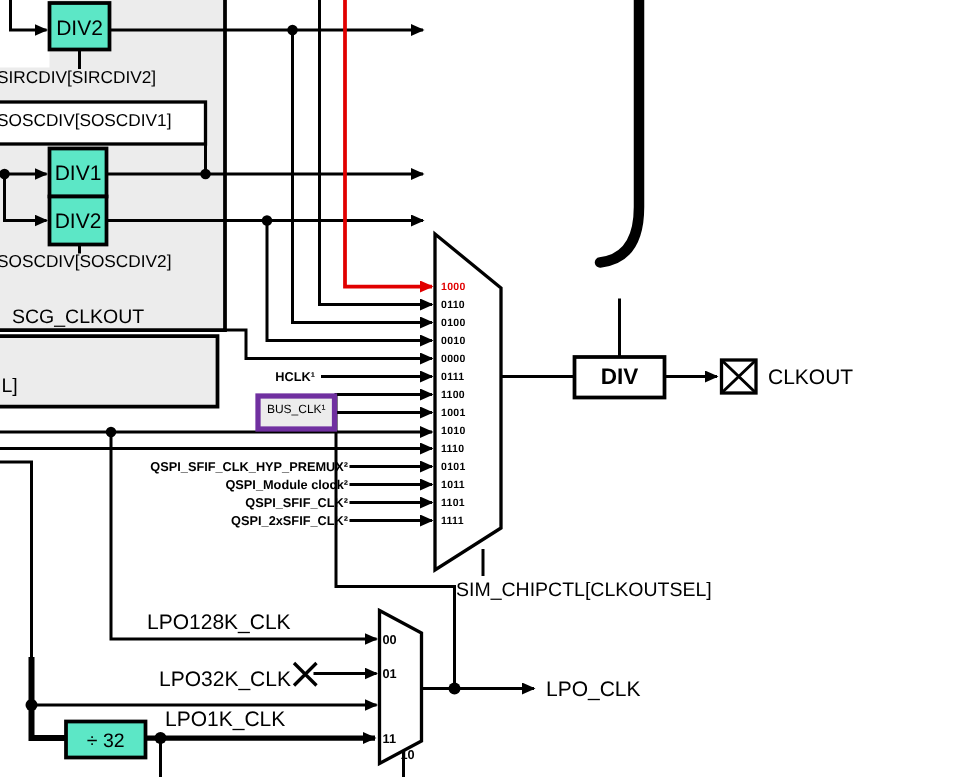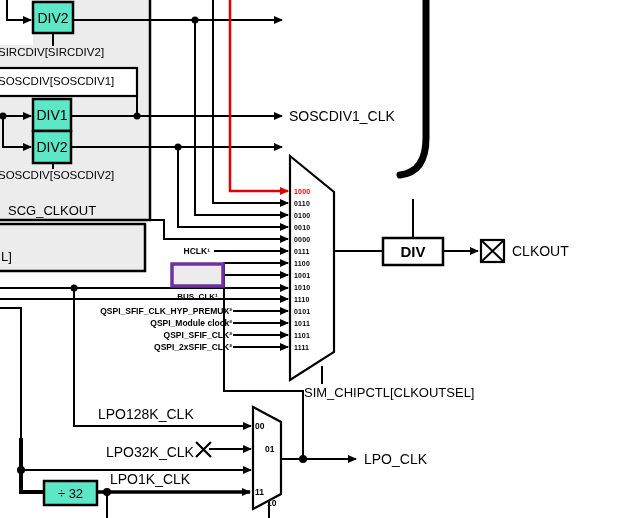--- a/index.html
+++ b/index.html
@@ -116,26 +116,25 @@
 <div class="lbl reg" style="left:-2px;top:169px;">SOSCDIV[SOSCDIV2]</div>
 <div class="lbl med" style="left:8px;top:204px;">SCG_CLKOUT</div>
 <div class="lbl med" style="left:1px;top:250px;">L]</div>
 
 <div class="lbl boxtext" style="left:33px;top:2px;width:40px;height:31px;font-size:14px;">DIV2</div>
 <div class="lbl boxtext" style="left:33px;top:99px;width:38px;height:32px;font-size:14px;">DIV1</div>
 <div class="lbl boxtext" style="left:33px;top:131px;width:38px;height:32px;font-size:14px;">DIV2</div>
 <div class="lbl boxtext" style="left:44px;top:481px;width:53px;height:24px;font-size:13px;">÷ 32</div>
 <div class="lbl boxtext" style="left:383px;top:238px;width:60px;height:27px;font-size:15px;font-weight:bold;">DIV</div>
 
-<div class="lbl big" style="left:289px;top:109px;">SOSCDIV1_CLK</div>
 <div class="lbl med" style="left:304px;top:386px;">SIM_CHIPCTL[CLKOUTSEL]</div>
 <div class="lbl big" style="left:512px;top:244px;">CLKOUT</div>
 
 <div class="lbl tiny rt" style="right:431px;top:246px;">HCLK¹</div>
-<div class="lbl boxtext" style="left:172px;top:276px;width:51px;height:40px;font-size:8px;font-weight:bold;">BUS_CLK¹</div>
+<div class="lbl boxtext" style="left:172px;top:252px;width:51px;height:40px;font-size:8px;font-weight:normal;">BUS_CLK¹</div>
 <div class="lbl tiny rt" style="right:409px;top:306px;">QSPI_SFIF_CLK_HYP_PREMUX²</div>
 <div class="lbl tiny rt" style="right:409px;top:318px;">QSPI_Module clock²</div>
 <div class="lbl tiny rt" style="right:409px;top:330px;">QSPI_SFIF_CLK²</div>
 <div class="lbl tiny rt" style="right:409px;top:342px;">QSPI_2xSFIF_CLK²</div>
 
 <div class="lbl code red" style="left:294px;top:187px;">1000</div>
 <div class="lbl code" style="left:294px;top:199px;">0110</div>
 <div class="lbl code" style="left:294px;top:211px;">0100</div>
 <div class="lbl code" style="left:294px;top:223px;">0010</div>
 <div class="lbl code" style="left:294px;top:235px;">0000</div>
@@ -147,17 +146,17 @@
 <div class="lbl code" style="left:294px;top:307px;">0101</div>
 <div class="lbl code" style="left:294px;top:319px;">1011</div>
 <div class="lbl code" style="left:294px;top:331px;">1101</div>
 <div class="lbl code" style="left:294px;top:343px;">1111</div>
 
 <div class="lbl big" style="left:98px;top:407px;">LPO128K_CLK</div>
 <div class="lbl big" style="left:106px;top:445px;">LPO32K_CLK</div>
 <div class="lbl big" style="left:110px;top:472px;">LPO1K_CLK</div>
 <div class="lbl big" style="left:364px;top:452px;">LPO_CLK</div>
 <div class="lbl lpocode" style="left:255px;top:421px;">00</div>
-<div class="lbl lpocode" style="left:265px;top:444px;">01</div>
+<div class="lbl lpocode" style="left:255px;top:444px;">01</div>
 <div class="lbl lpocode" style="left:267px;top:465px;margin-top:33px;">10</div>
 <div class="lbl lpocode" style="left:255px;top:487px;">11</div>
 
 </div>
 
 </body></html>

